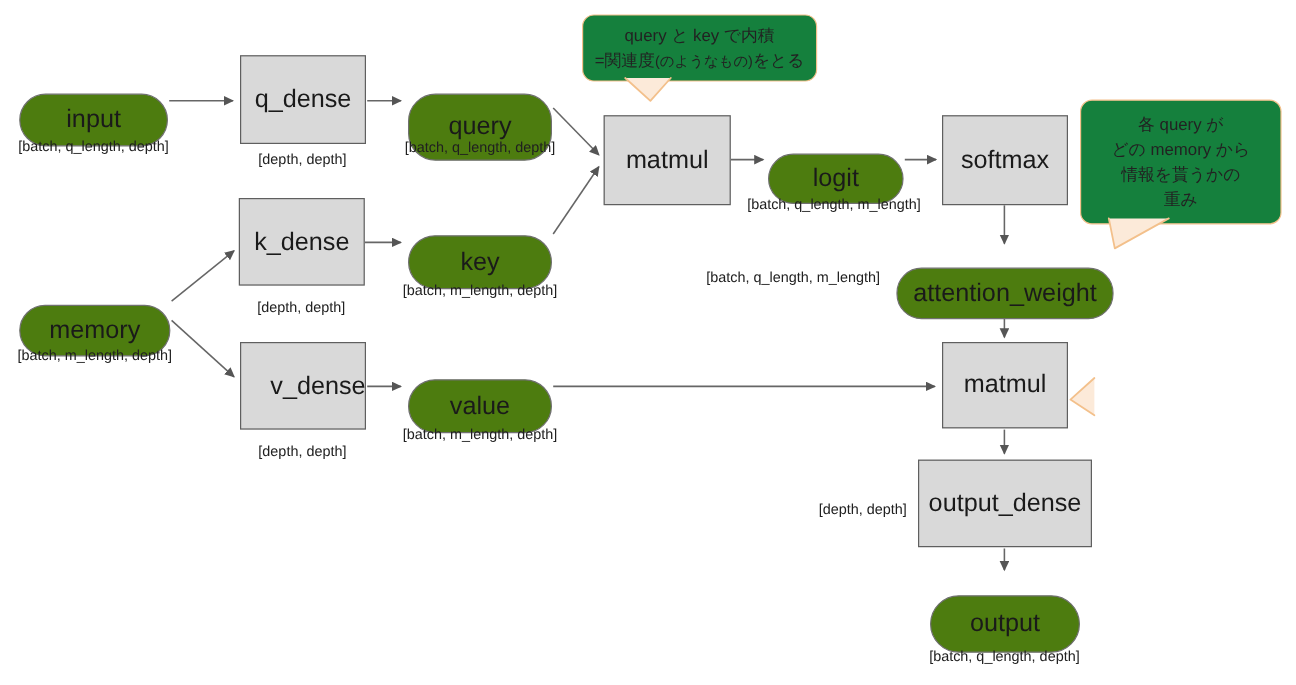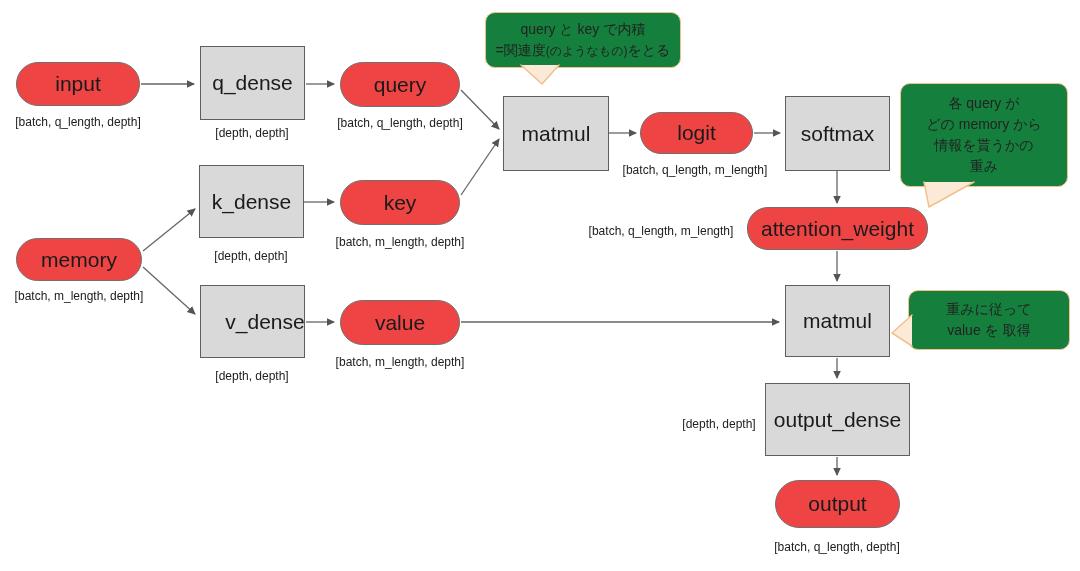--- a/index.html
+++ b/index.html
@@ -7,21 +7,21 @@
     position:relative; width:1080px; height:571px; background:#ffffff;
     font-family:"Liberation Sans","DejaVu Sans",sans-serif; overflow:hidden;
   }
   .layer { position:absolute; left:0; top:0; width:1080px; height:571px; pointer-events:none; }
   .tails { z-index:3; }
   .node {
     position:absolute; display:flex; align-items:center; justify-content:center;
     font-size:21px; color:#1a1a1a; box-sizing:border-box; white-space:nowrap; z-index:1;
   }
   .box  { background:#d9d9d9; border:1.4px solid #5f5f5f; }
-  .pill { background:#ef4444; border:1.4px solid #707070; border-radius:23px; }
+  .pill { background:#4d7c0f; border:1.4px solid #707070; border-radius:23px;margin-top:16px; }
   .dim {
     position:absolute; font-size:12px; color:#202020; transform:translateX(-50%);
     white-space:nowrap; z-index:1;
   }
   .callout {
     position:absolute; background:#15803d; border:1.5px solid #f3c08b; border-radius:10px;
     display:flex; flex-direction:column; align-items:center; justify-content:center;
     font-size:14px; line-height:21px; color:#222222; text-align:center; z-index:2;
     box-sizing:border-box;
   }
@@ -56,21 +56,21 @@
       <line x1="837" y1="457" x2="837" y2="475" marker-end="url(#ah)"></line>
     </g>
   </svg>
 
   <div class="node pill" style="left:16px;top:62px;width:124px;height:44px;">
       <span>input</span>
     </div>
   <div class="node box" style="left:200px;top:46px;width:105px;height:74px;">
       <span>q_dense</span>
     </div>
-  <div class="node pill" style="left:340px;top:62px;width:120px;height:45px;">
+  <div class="node pill" style="left:340px;top:62px;width:120px;height:56px;">
       <span>query</span>
     </div>
   <div class="node box" style="left:503px;top:96px;width:106px;height:75px;">
       <span>matmul</span>
     </div>
   <div class="node pill" style="left:640px;top:112px;width:113px;height:42px;border-radius:21px;">
       <span>logit</span>
     </div>
   <div class="node box" style="left:785px;top:96px;width:105px;height:75px;">
       <span>softmax</span>
@@ -121,24 +121,20 @@
     <span><span>=関連度</span><span class="small">(のようなもの)</span><span>をとる</span></span>
   </div>
 
   <div class="callout" style="left:900px;top:83px;width:168px;height:104px;">
     <span>各 query が</span>
     <span>どの memory から</span>
     <span>情報を貰うかの</span>
     <span>重み</span>
   </div>
 
-  <div class="callout" style="left:908px;top:290px;width:162px;height:60px;">
-    <span>重みに従って</span>
-    <span>value を 取得</span>
-  </div>
 
   <svg class="layer tails" viewBox="0 0 1080 571">
     <g fill="#fcead9" stroke="#f3c08b" stroke-width="1.5" stroke-linejoin="round" stroke-linecap="round">
       <path d="M521,65 L542,84 L559,65"></path>
       <path d="M924,182 L929,207 L974,182"></path>
       <path d="M912,315 L892,333 L912,346"></path>
     </g>
   </svg>
 
 </div>

